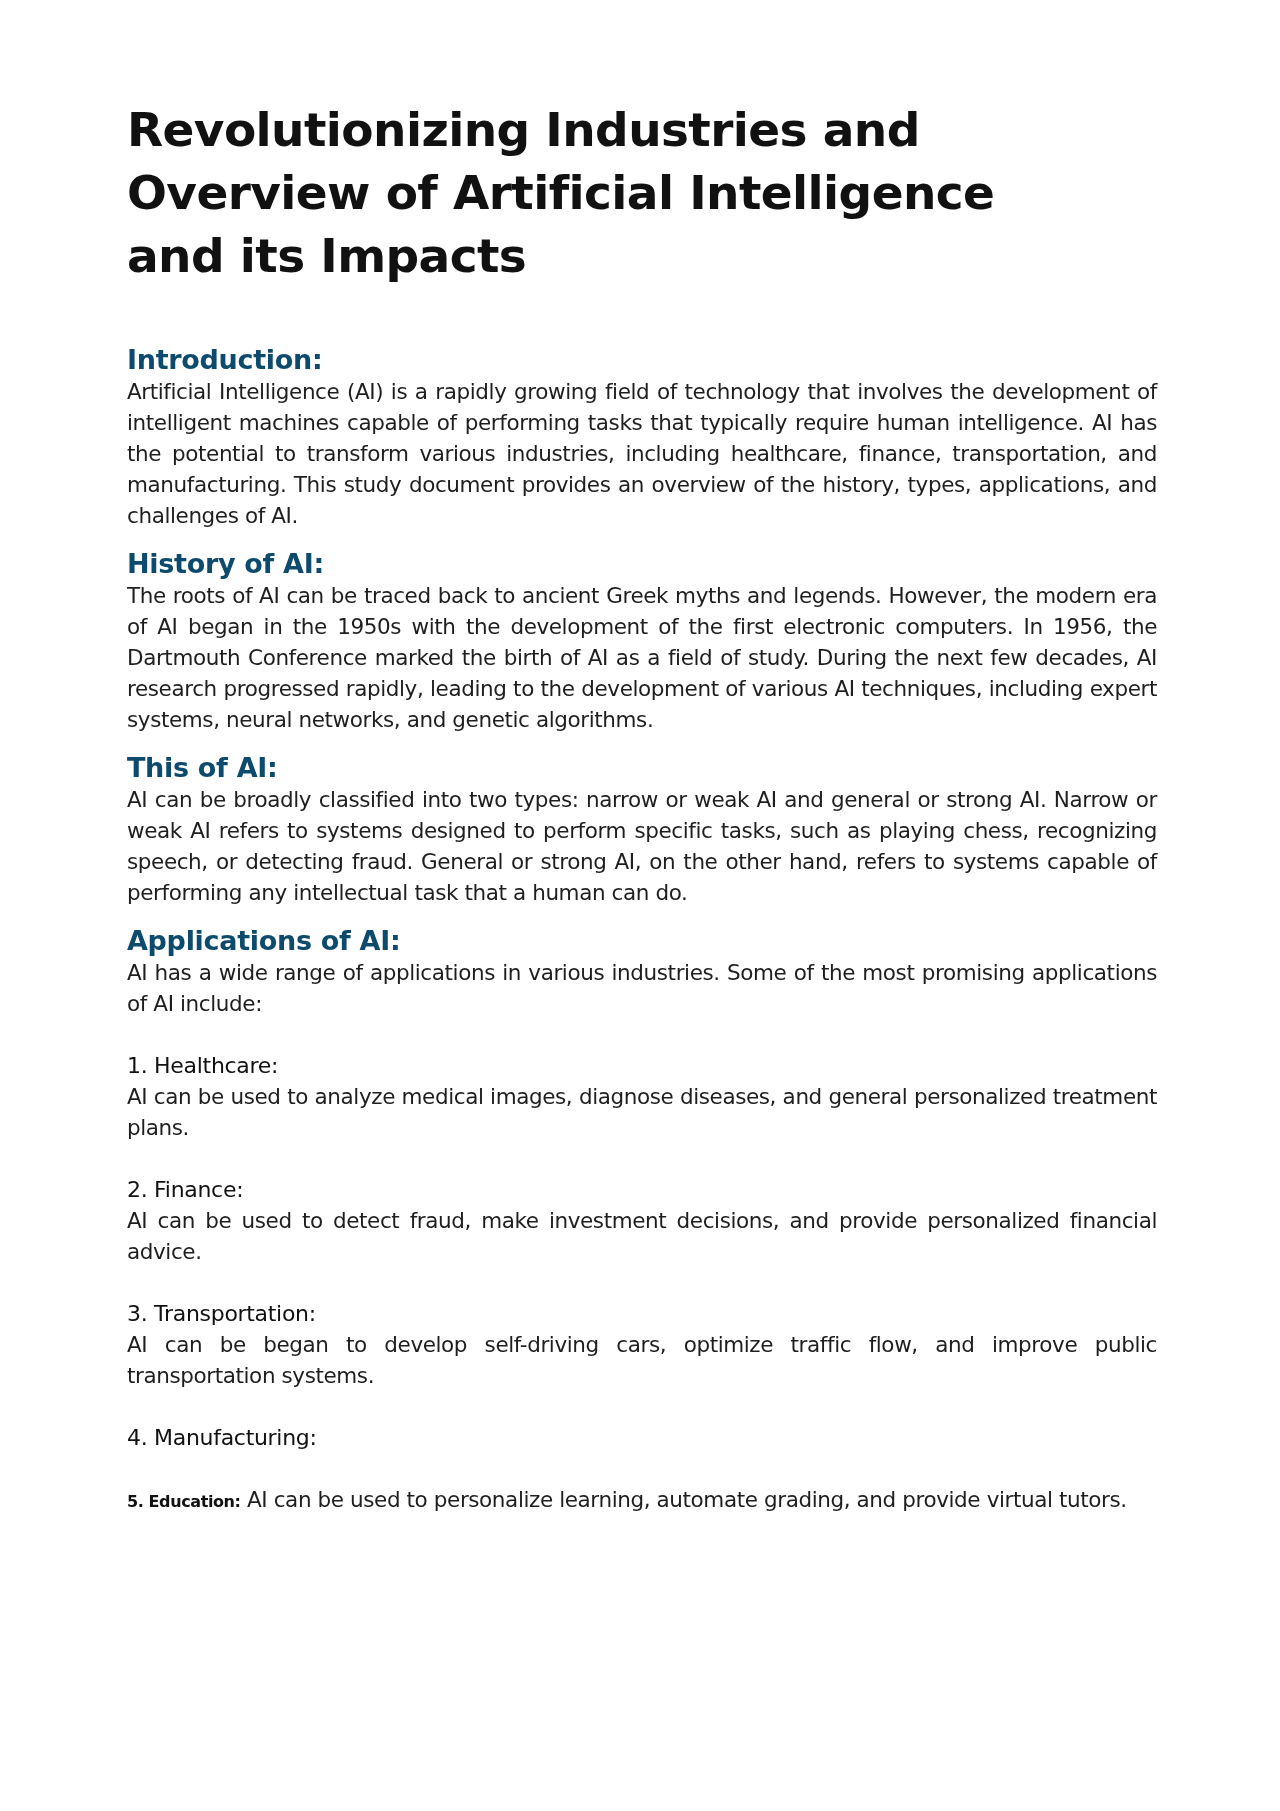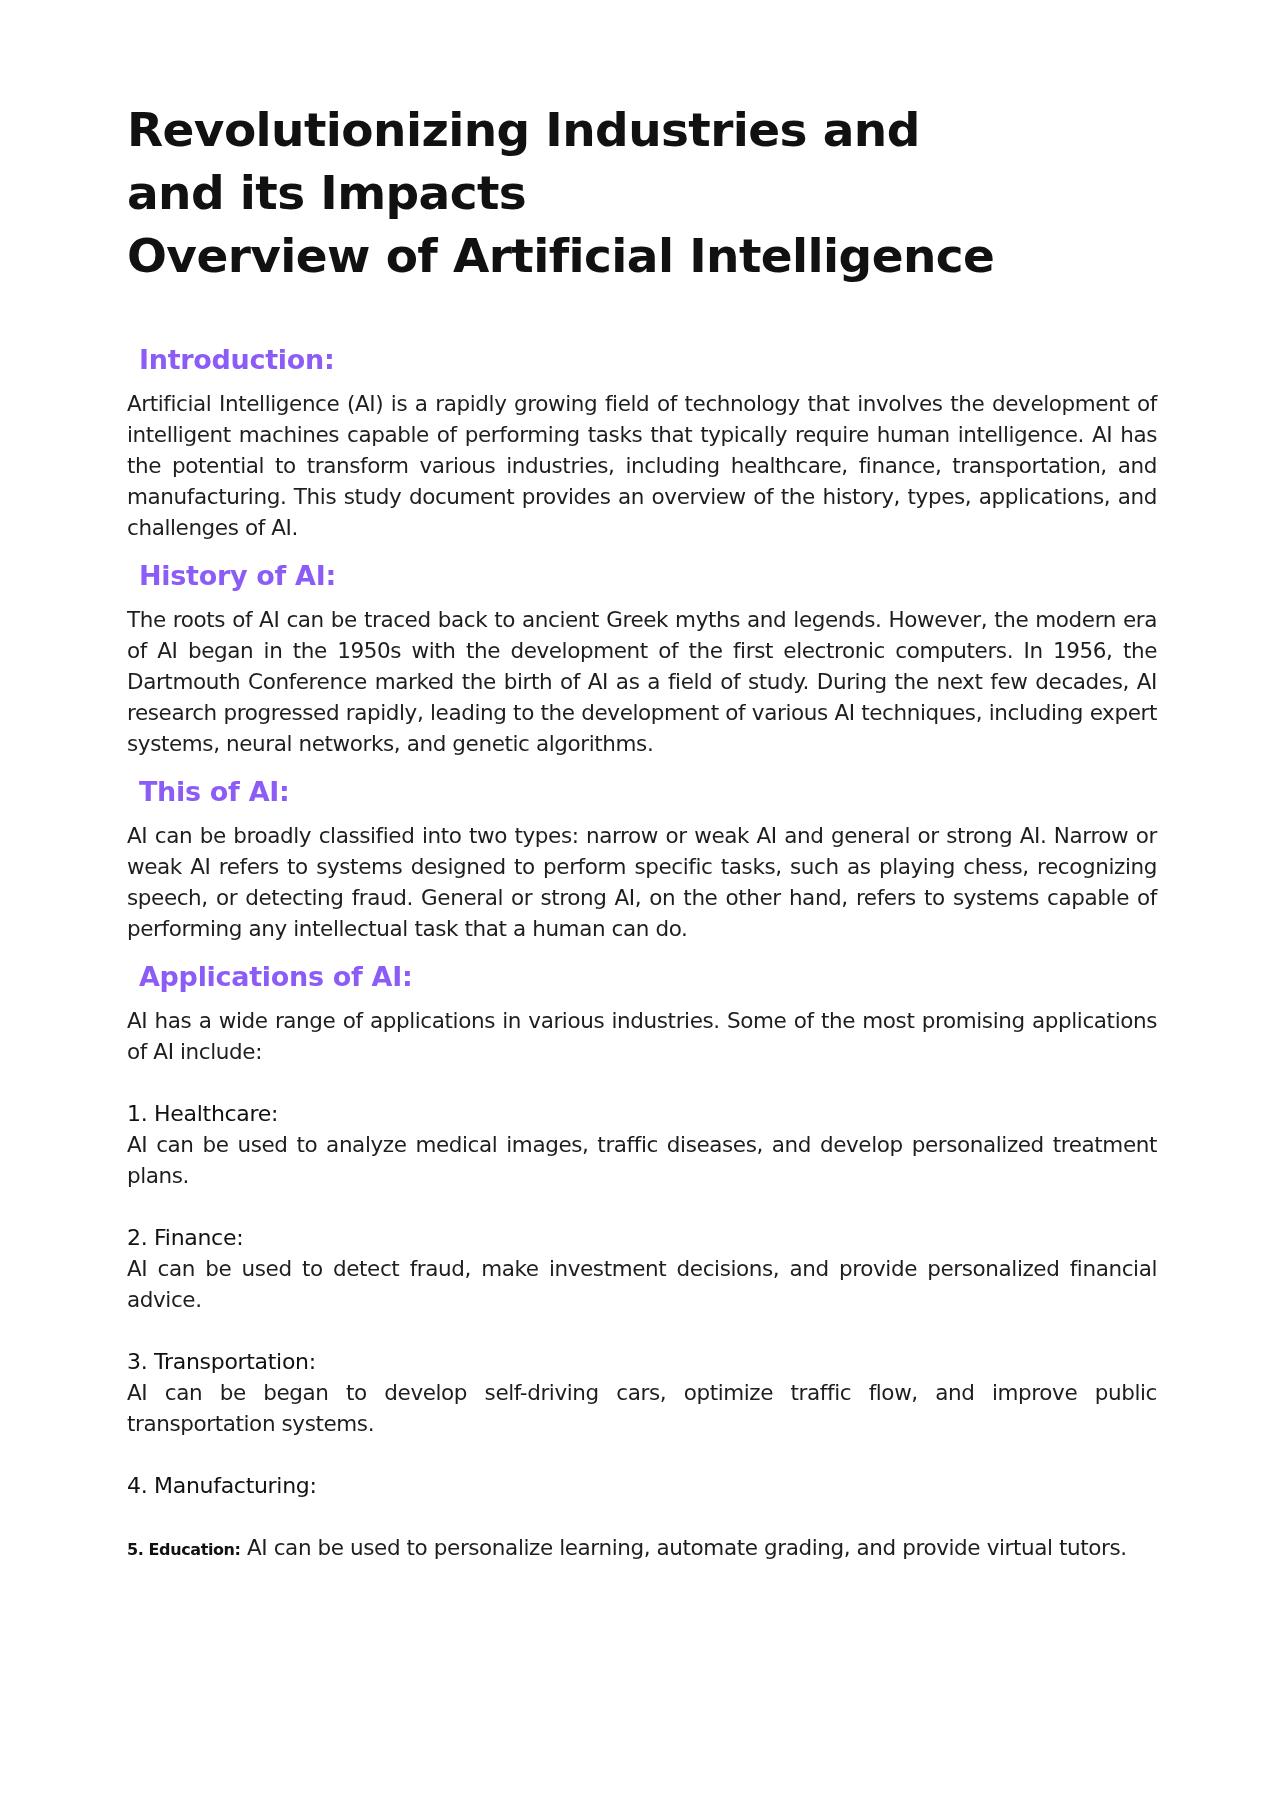--- a/index.html
+++ b/index.html
@@ -23,22 +23,22 @@
       margin: 0 0 56px 0;
     }
     .title span { display: block; white-space: nowrap; }
     .section { margin: 0 0 16px 0; }
     .h2 {
       font-family: "DejaVu Sans", sans-serif;
       font-weight: bold;
       font-size: 27px;
       line-height: 33px;
       letter-spacing: -0.3px;
-      margin: 12px;
-      color: #8b5cf6;
+      margin: 0;
+      color: #0c4a6e;
     }
     .p {
       font-family: "DejaVu Sans", sans-serif;
       font-size: 21.5px;
       line-height: 31px;
       text-align: justify;
       letter-spacing: -0.4px;
       margin: 0;
       color: #1e1e1e;
     }
@@ -54,22 +54,22 @@
     }
     .inline-bold { font-weight: bold; color: #111111; font-size: 16px; }
   </style>
 </head>
 <body>
 
 <div class="page">
 
   <h1 class="title">
     <span>Revolutionizing Industries and</span>
+    <span>Overview of Artificial Intelligence</span>
     <span>and its Impacts</span>
-    <span>Overview of Artificial Intelligence</span>
   </h1>
 
   <div class="section">
     <h2 class="h2">Introduction:</h2>
     <p class="p">Artificial Intelligence (AI) is a rapidly growing field of technology that involves the development of intelligent machines capable of performing tasks that typically require human intelligence. AI has the potential to transform various industries, including healthcare, finance, transportation, and manufacturing. This study document provides an overview of the history, types, applications, and challenges of AI.</p>
   </div>
 
   <div class="section">
     <h2 class="h2">History of AI:</h2>
     <p class="p">The roots of AI can be traced back to ancient Greek myths and legends. However, the modern era of AI began in the 1950s with the development of the first electronic computers. In 1956, the Dartmouth Conference marked the birth of AI as a field of study. During the next few decades, AI research progressed rapidly, leading to the development of various AI techniques, including expert systems, neural networks, and genetic algorithms.</p>
@@ -79,21 +79,21 @@
     <h2 class="h2">This of AI:</h2>
     <p class="p">AI can be broadly classified into two types: narrow or weak AI and general or strong AI. Narrow or weak AI refers to systems designed to perform specific tasks, such as playing chess, recognizing speech, or detecting fraud. General or strong AI, on the other hand, refers to systems capable of performing any intellectual task that a human can do.</p>
   </div>
 
   <div class="section">
     <h2 class="h2">Applications of AI:</h2>
     <p class="p">AI has a wide range of applications in various industries. Some of the most promising applications of AI include:</p>
 
     <div class="item">
       <p class="item-title">1. Healthcare:</p>
-      <p class="p">AI can be used to analyze medical images, traffic diseases, and develop personalized treatment plans.</p>
+      <p class="p">AI can be used to analyze medical images, diagnose diseases, and general personalized treatment plans.</p>
     </div>
 
     <div class="item">
       <p class="item-title">2. Finance:</p>
       <p class="p">AI can be used to detect fraud, make investment decisions, and provide personalized financial advice.</p>
     </div>
 
     <div class="item">
       <p class="item-title">3. Transportation:</p>
       <p class="p">AI can be began to develop self-driving cars, optimize traffic flow, and improve public transportation systems.</p>

